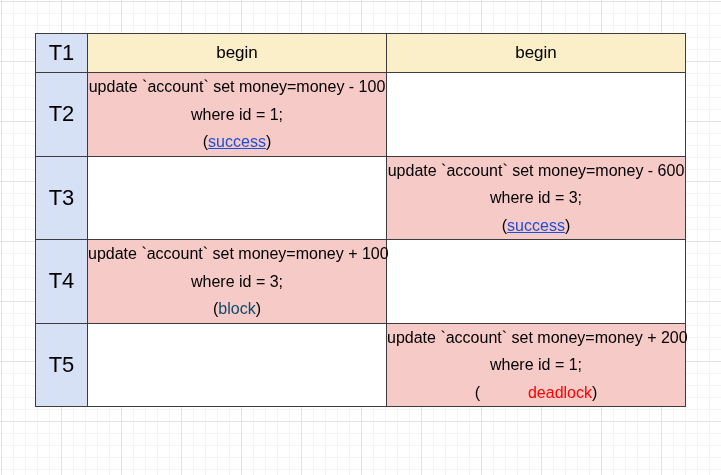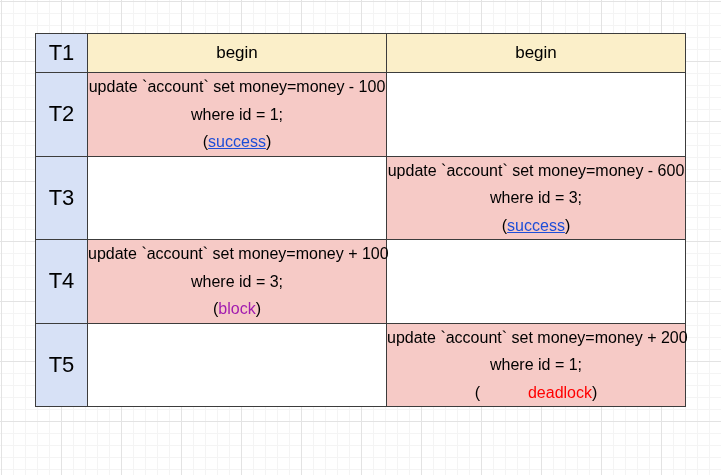--- a/index.html
+++ b/index.html
@@ -92,21 +92,21 @@
   .sql .sql-line {
     display: block;
     white-space: nowrap;
   }
   .blank {
     background: #ffffff;
     height: 75px;
   }
 
   .status-success { color: #1d4ed8; text-decoration: underline; }
-  .status-block   { color: #a21caf; }
+  .status-block   { color: #0c4a6e; }
   .status-deadlock{ color: #ff0000; padding-left: 48px; }
 </style>
 </head>
 <body>
 
 <div id="grid-bg"></div>
 
 <table id="diagram-table">
   <colgroup>
     <col class="col-tick">

